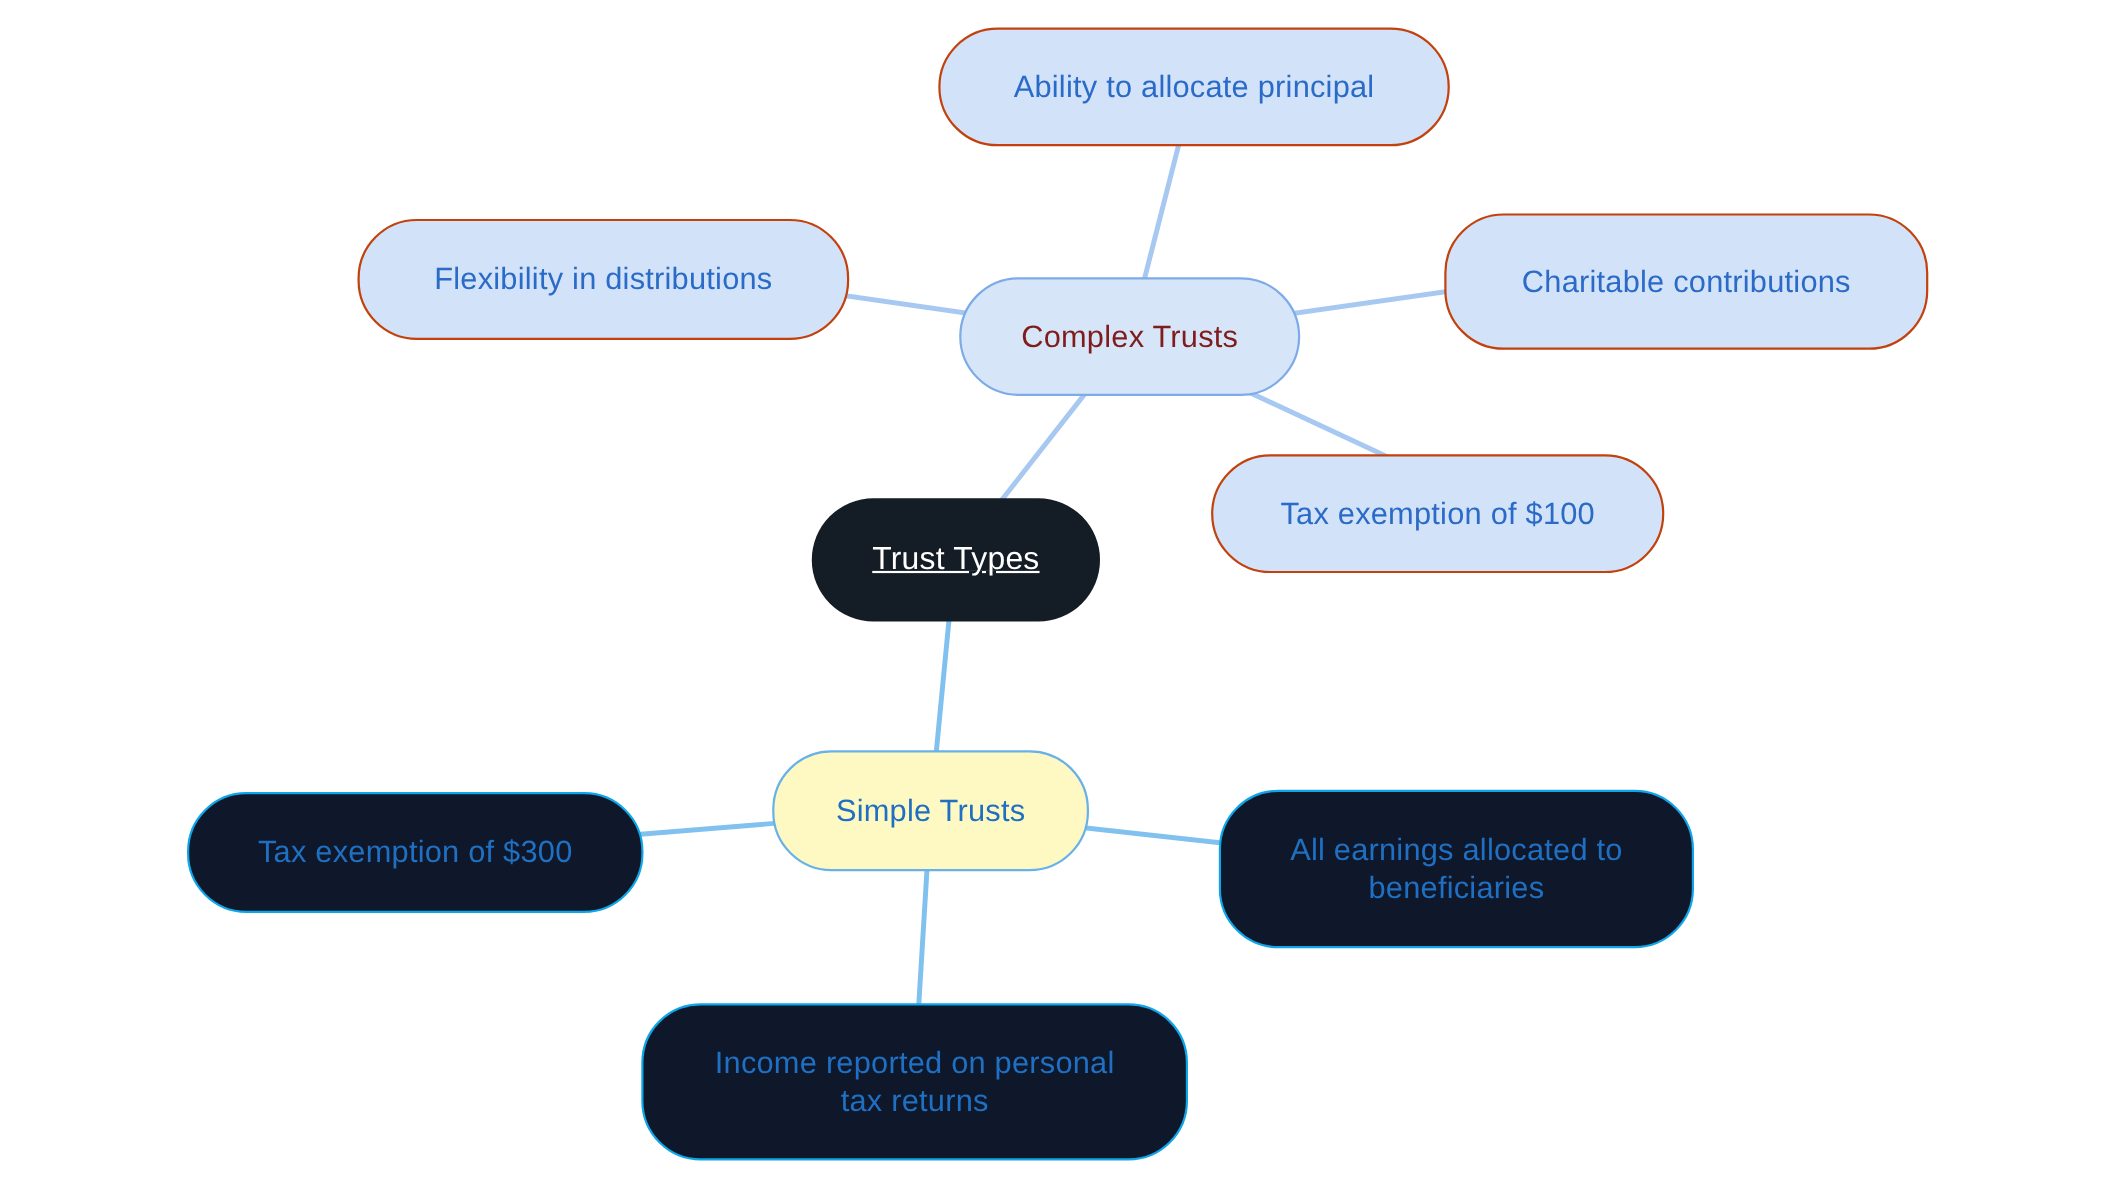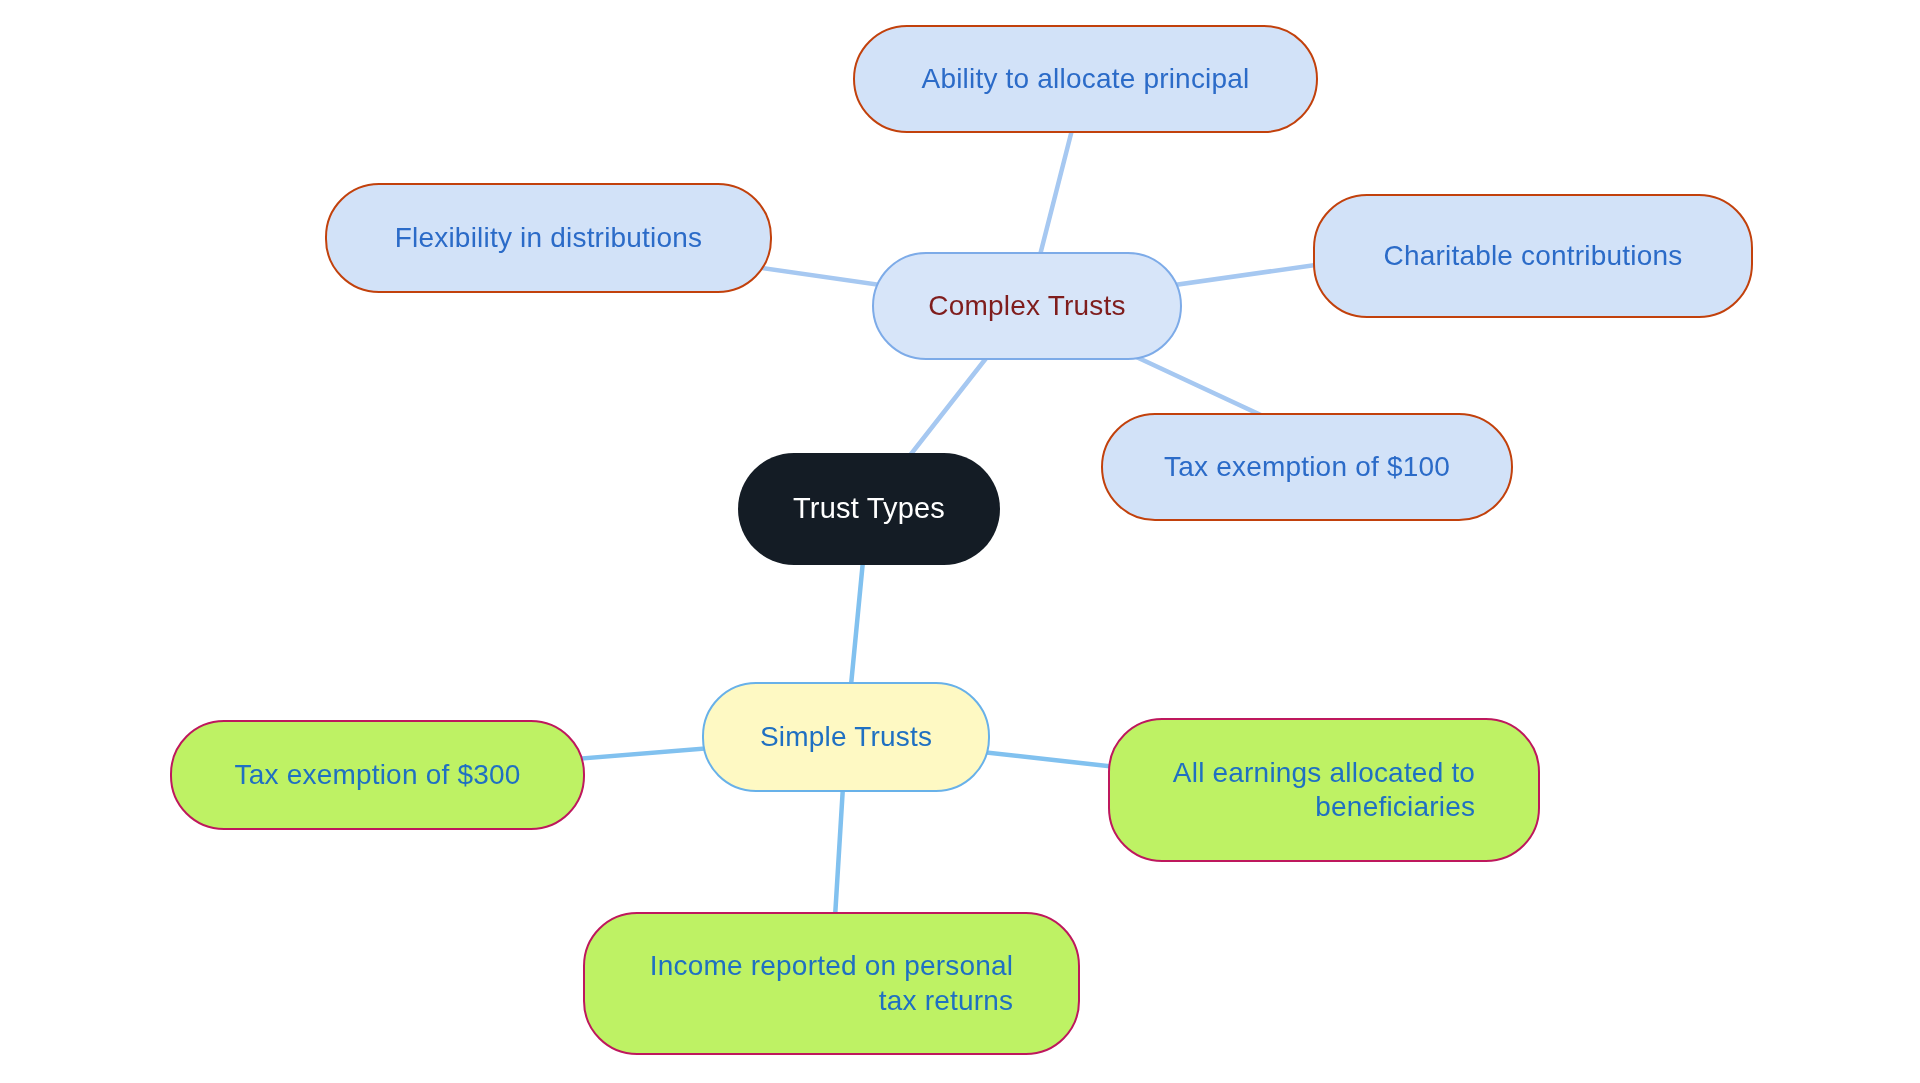--- a/index.html
+++ b/index.html
@@ -32,50 +32,50 @@
     border-radius: 54px;
     font-size: 28px;
     line-height: 1.22;
     letter-spacing: 0.2px;
   }
   .node--root {
     background: #141c25;
     color: #ffffff;
     border-radius: 56px;
     font-size: 29px;
+    text-decoration: underline;
   }
   .node--branch-complex {
     background: #d7e5f9;
     border: 2px solid #7dabe8;
     color: #7f1d1d;
   }
   .node--child-complex {
     background: #d2e2f8;
     border: 2px solid #c2410c;
     color: #2b6bc8;
   }
   .node--branch-simple {
     background: #fef9c3;
     border: 2px solid #68b1e9;
     color: #1f70c2;
   }
   .node--child-simple {
-    background: #bef264;
-    border: 2px solid #be185d;
+    background: #0f172a;
+    border: 2px solid #0ea5e9;
     color: #1f70c2;
-    text-align: right;
   }
   .nowrap { white-space: nowrap; }
   .wrap   { white-space: pre-line; }
 
   
   .pos-root        { left: 738px;  top: 453px; width: 262px; height: 112px; }
   .pos-complex     { left: 872px;  top: 252px; width: 310px; height: 108px; }
   .pos-ability     { left: 853px;  top: 25px;  width: 465px; height: 108px; }
-  .pos-flexibility { left: 325px;  top: 183px; width: 447px; height: 110px; }
+  .pos-flexibility { left: 325px;  top: 199px; width: 447px; height: 110px; }
   .pos-charitable  { left: 1313px; top: 194px; width: 440px; height: 124px; }
   .pos-tax100      { left: 1101px; top: 413px; width: 412px; height: 108px; }
   .pos-simple      { left: 702px;  top: 682px; width: 288px; height: 110px; }
   .pos-tax300      { left: 170px;  top: 720px; width: 415px; height: 110px; }
   .pos-earnings    { left: 1108px; top: 718px; width: 432px; height: 144px; }
   .pos-income      { left: 583px;  top: 912px; width: 497px; height: 143px; }
 </style>
 </head>
 <body>
 

